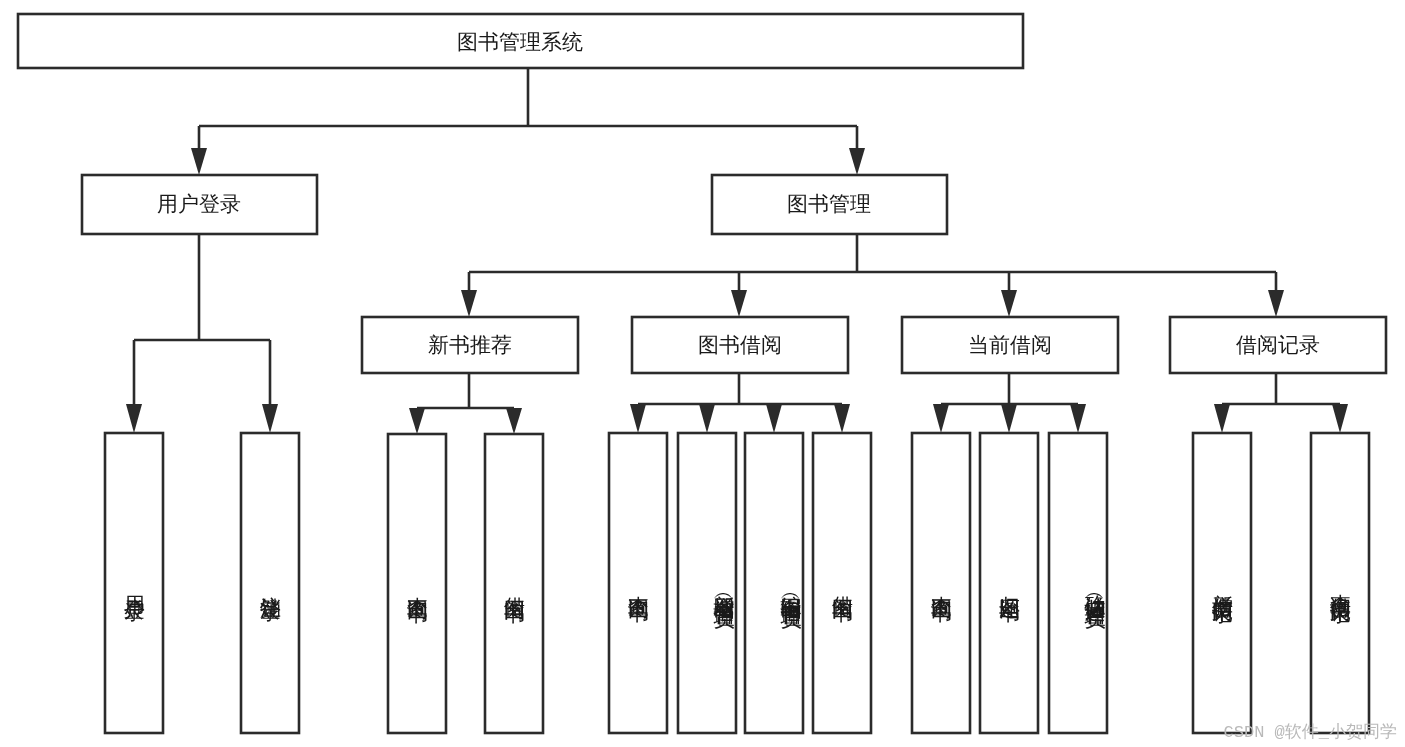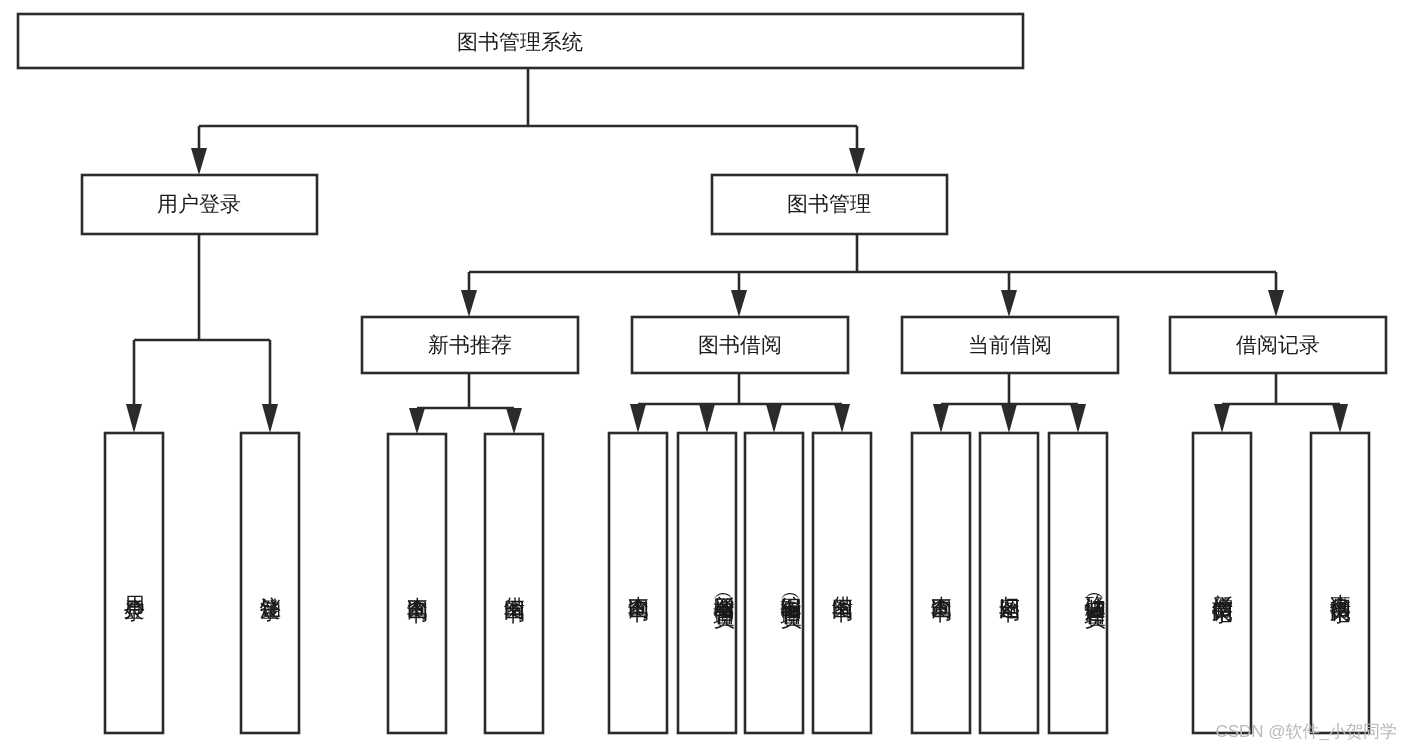--- a/index.html
+++ b/index.html
@@ -64,21 +64,21 @@
     pointer-events: none;
     user-select: none;
   }
   .node-label-v.center-start {
     align-items: center;
   }
   .watermark {
     position: absolute;
     right: 8px;
     bottom: 4px;
-    font-family: Liberation Sans, sans-serif;
+    font-family: Liberation Mono, monospace;
     font-size: 17px;
     color: #b9b9b9;
     white-space: nowrap;
     user-select: none;
   }
 </style>
 </head>
 <body>
 
 <div id="diagram-root">

